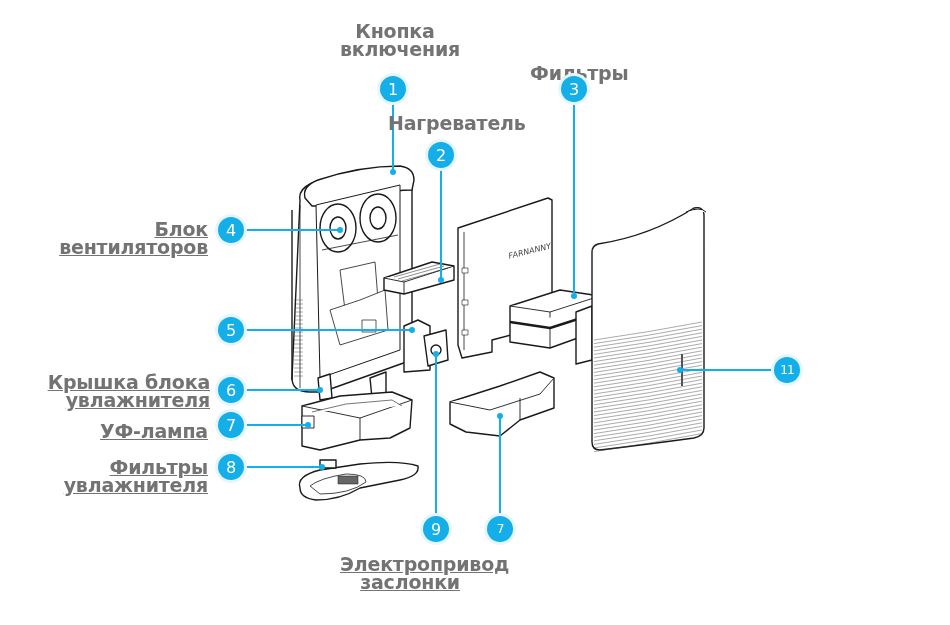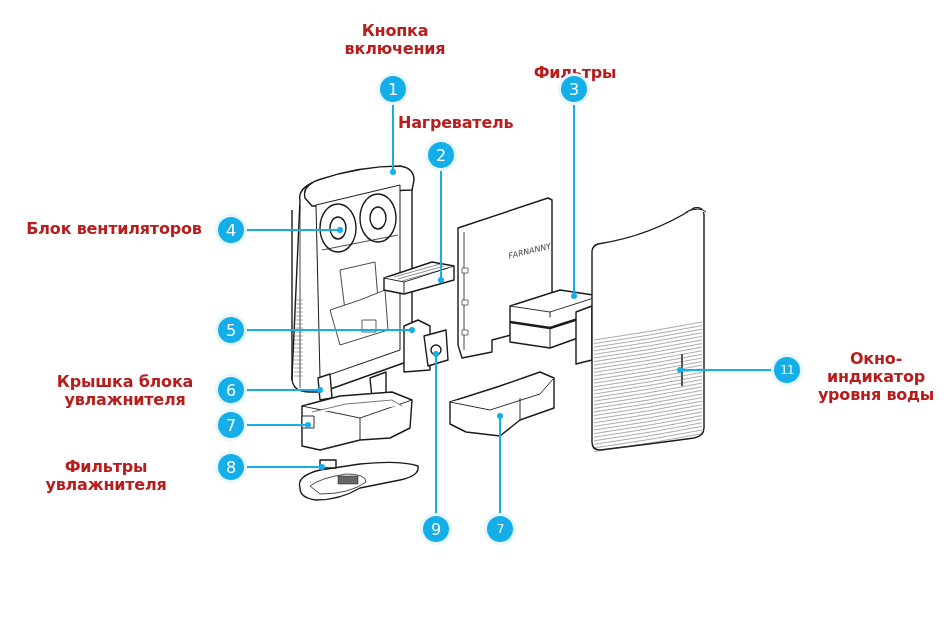--- a/index.html
+++ b/index.html
@@ -1,21 +1,21 @@
 <!DOCTYPE html>
 <html><head>
 <meta charset="utf-8">
 <style>
   html, body { margin: 0; padding: 0; background: #ffffff; }
   body { width: 950px; height: 625px; position: relative; overflow: hidden;
          font-family: "DejaVu Sans", sans-serif; }
   #stage { position: absolute; left: 0; top: 0; width: 950px; height: 625px; }
-  .label { position: absolute; font-size: 16px; font-weight: bold; color: #b91c1c;
+  .label { position: absolute; font-size: 19px; font-weight: bold; color: #737373;
            line-height: 18px; white-space: pre-line; letter-spacing: -0.2px; }
-  .label.right { text-align: center; }
+  .label.right { text-align: right; text-decoration: underline; }
   .label.center { text-align: center; }
   .label.left { text-align: left; }
   .badge { position: absolute; width: 26px; height: 26px; border-radius: 50%;
            background: #14aee8; color: #ffffff; font-size: 16px; font-weight: normal;
            display: flex; align-items: center; justify-content: center;
            box-shadow: 0 0 0 3px #e6f6fc; font-family: "DejaVu Sans", sans-serif; }
   .badge.two { font-size: 12px; letter-spacing: -1px; }
 </style>
 </head>
 <body>
@@ -192,41 +192,42 @@
       <circle cx="680" cy="370" r="3"></circle>
     </g>
 
     <text x="508" y="256" font-size="8" font-style="italic" fill="#444" stroke="none" transform="rotate(-14 520 252)" font-family="DejaVu Sans, sans-serif">FARNANNY</text>
   </svg>
 
   <div class="label center" style="left:340px;top:22px;width:110px">Кнопка
 включения</div>
   <div class="badge" style="left:380px;top:76px">1</div>
 
-  <div class="label left" style="left:398px;top:114px">Нагреватель</div>
+  <div class="label left" style="left:388px;top:114px">Нагреватель</div>
   <div class="badge" style="left:428px;top:142px">2</div>
 
   <div class="label center" style="left:530px;top:64px;width:90px">Фильтры</div>
   <div class="badge" style="left:561px;top:76px">3</div>
 
   <div class="label right" style="left:20px;top:220px;width:188px">Блок вентиляторов</div>
   <div class="badge" style="left:218px;top:217px">4</div>
 
   <div class="badge" style="left:218px;top:317px">5</div>
 
   <div class="label right" style="left:40px;top:373px;width:170px">Крышка блока
 увлажнителя</div>
   <div class="badge" style="left:218px;top:377px">6</div>
 
+  <div class="label right" style="left:60px;top:422px;width:148px">УФ-лампа</div>
   <div class="badge" style="left:218px;top:412px">7</div>
 
   <div class="label right" style="left:4px;top:458px;width:204px">Фильтры увлажнителя</div>
   <div class="badge" style="left:218px;top:454px">8</div>
 
   <div class="badge" style="left:423px;top:516px">9</div>
+  <div class="label right" style="left:340px;top:555px;width:120px">Электропривод
+заслонки</div>
 
   <div class="badge two" style="left:487px;top:516px">7</div>
 
   <div class="badge two" style="left:774px;top:357px">11</div>
-  <div class="label center" style="left:806px;top:350px;width:140px">Окно-индикатор
-уровня воды</div>
 
 </div>
 
 </body></html>

